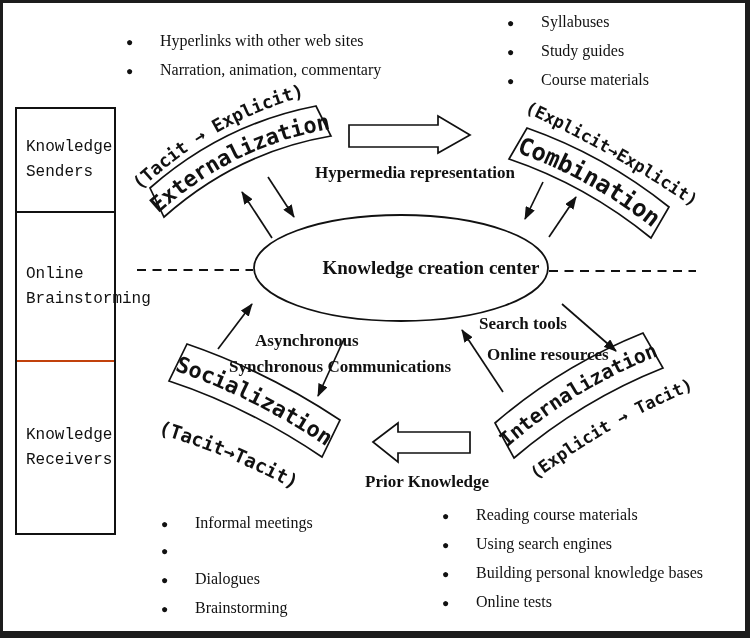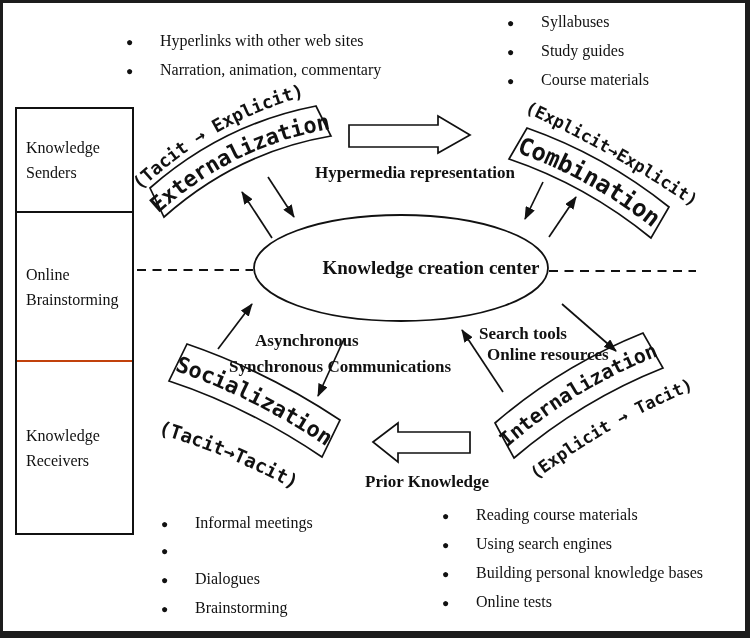--- a/index.html
+++ b/index.html
@@ -19,22 +19,22 @@
   .banner-name{font-family:"DejaVu Sans Mono",monospace;font-weight:bold;fill:#111;}
   .banner-conv{font-family:"DejaVu Sans Mono",monospace;font-weight:bold;fill:#111;}
   .abs{position:absolute;z-index:10;}
   .bullet-list{position:absolute;z-index:10;}
   .bullet-row{display:flex;align-items:baseline;line-height:27px;white-space:nowrap;}
   .bullet-row .bullet{width:34px;font-size:12px;flex:0 0 34px;}
   .bullet-row .item-text{font-size:16px;text-align:right;}
   .bold-label{font-weight:bold;font-size:17px;white-space:nowrap;}
   .center-label{font-weight:bold;font-size:19px;text-align:center;}
   .left-table{
-    position:absolute;left:15px;top:107px;width:119px;height:428px;
-    box-sizing:border-box;border:2px solid #111;display:flex;flex-direction:column;z-index:10;
+    position:absolute;left:15px;top:107px;width:101px;height:428px;
+    box-sizing:border-box;border:2px solid #111;display:flex;flex-direction:column;z-index:10;font-family:Liberation Mono, monospace;
   }
   .left-table .cell{
     box-sizing:border-box;display:flex;flex-direction:column;justify-content:center;
     padding-left:9px;font-size:16px;line-height:25px;
   }
   .left-table .cell.r1{height:104px;border-bottom:2px solid #111;}
   .left-table .cell.r2{height:149px;border-bottom:2px solid #c2410c;}
   .left-table .cell.r3{flex:1;}
 </style>
 </head>
@@ -185,17 +185,17 @@
       <span>Receivers</span>
     </div>
   </div>
 
   <div class="abs center-label" style="left:256px;top:257px;width:290px;padding-left:30px;">Knowledge creation center</div>
 
   <div class="abs bold-label" style="left:303px;top:163px;width:212px;text-align:right;">Hypermedia representation</div>
   <div class="abs bold-label" style="left:357px;top:472px;width:140px;text-align:center;">Prior Knowledge</div>
   <div class="abs bold-label" style="left:227px;top:331px;margin-left:28px;">Asynchronous</div>
   <div class="abs bold-label" style="left:229px;top:357px;">Synchronous Communications</div>
-  <div class="abs bold-label" style="left:479px;top:324px;">Search tools</div>
+  <div class="abs bold-label" style="left:479px;top:314px;">Search tools</div>
   <div class="abs bold-label" style="left:480px;top:345px;margin-left:7px;">Online resources</div>
 
   <div class="frame-border"></div>
 </div>
 
 </body></html>

